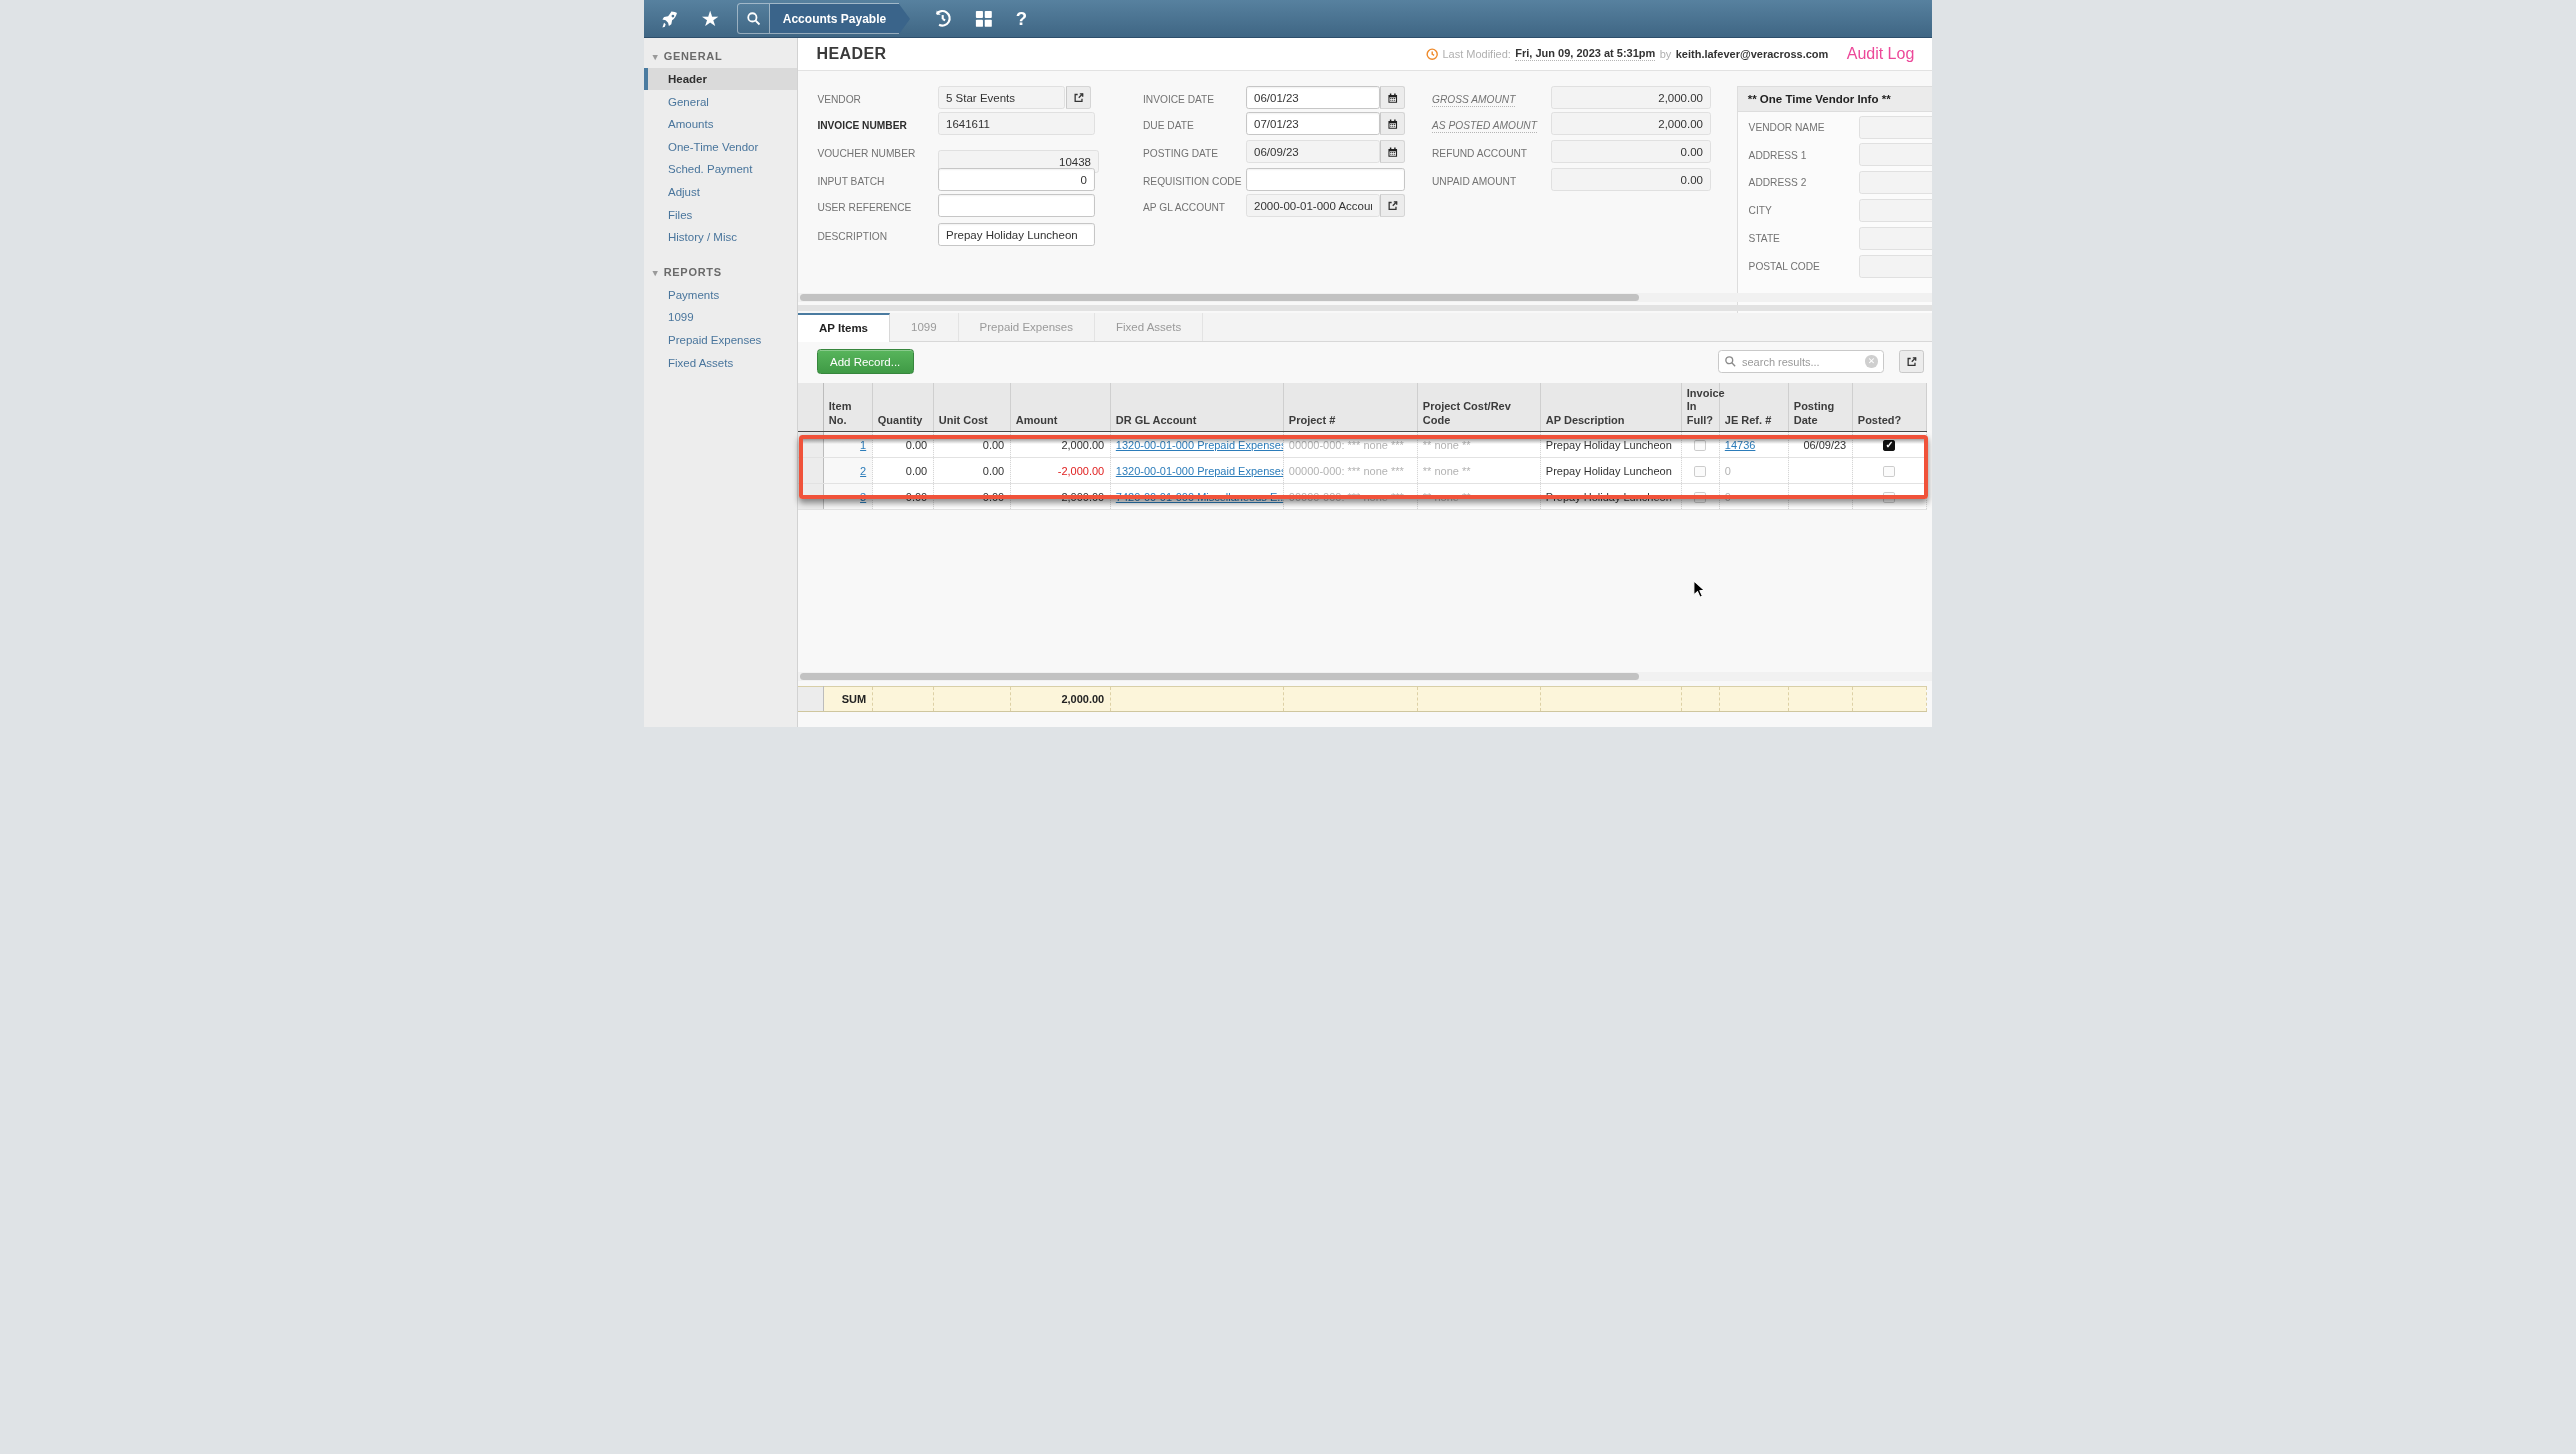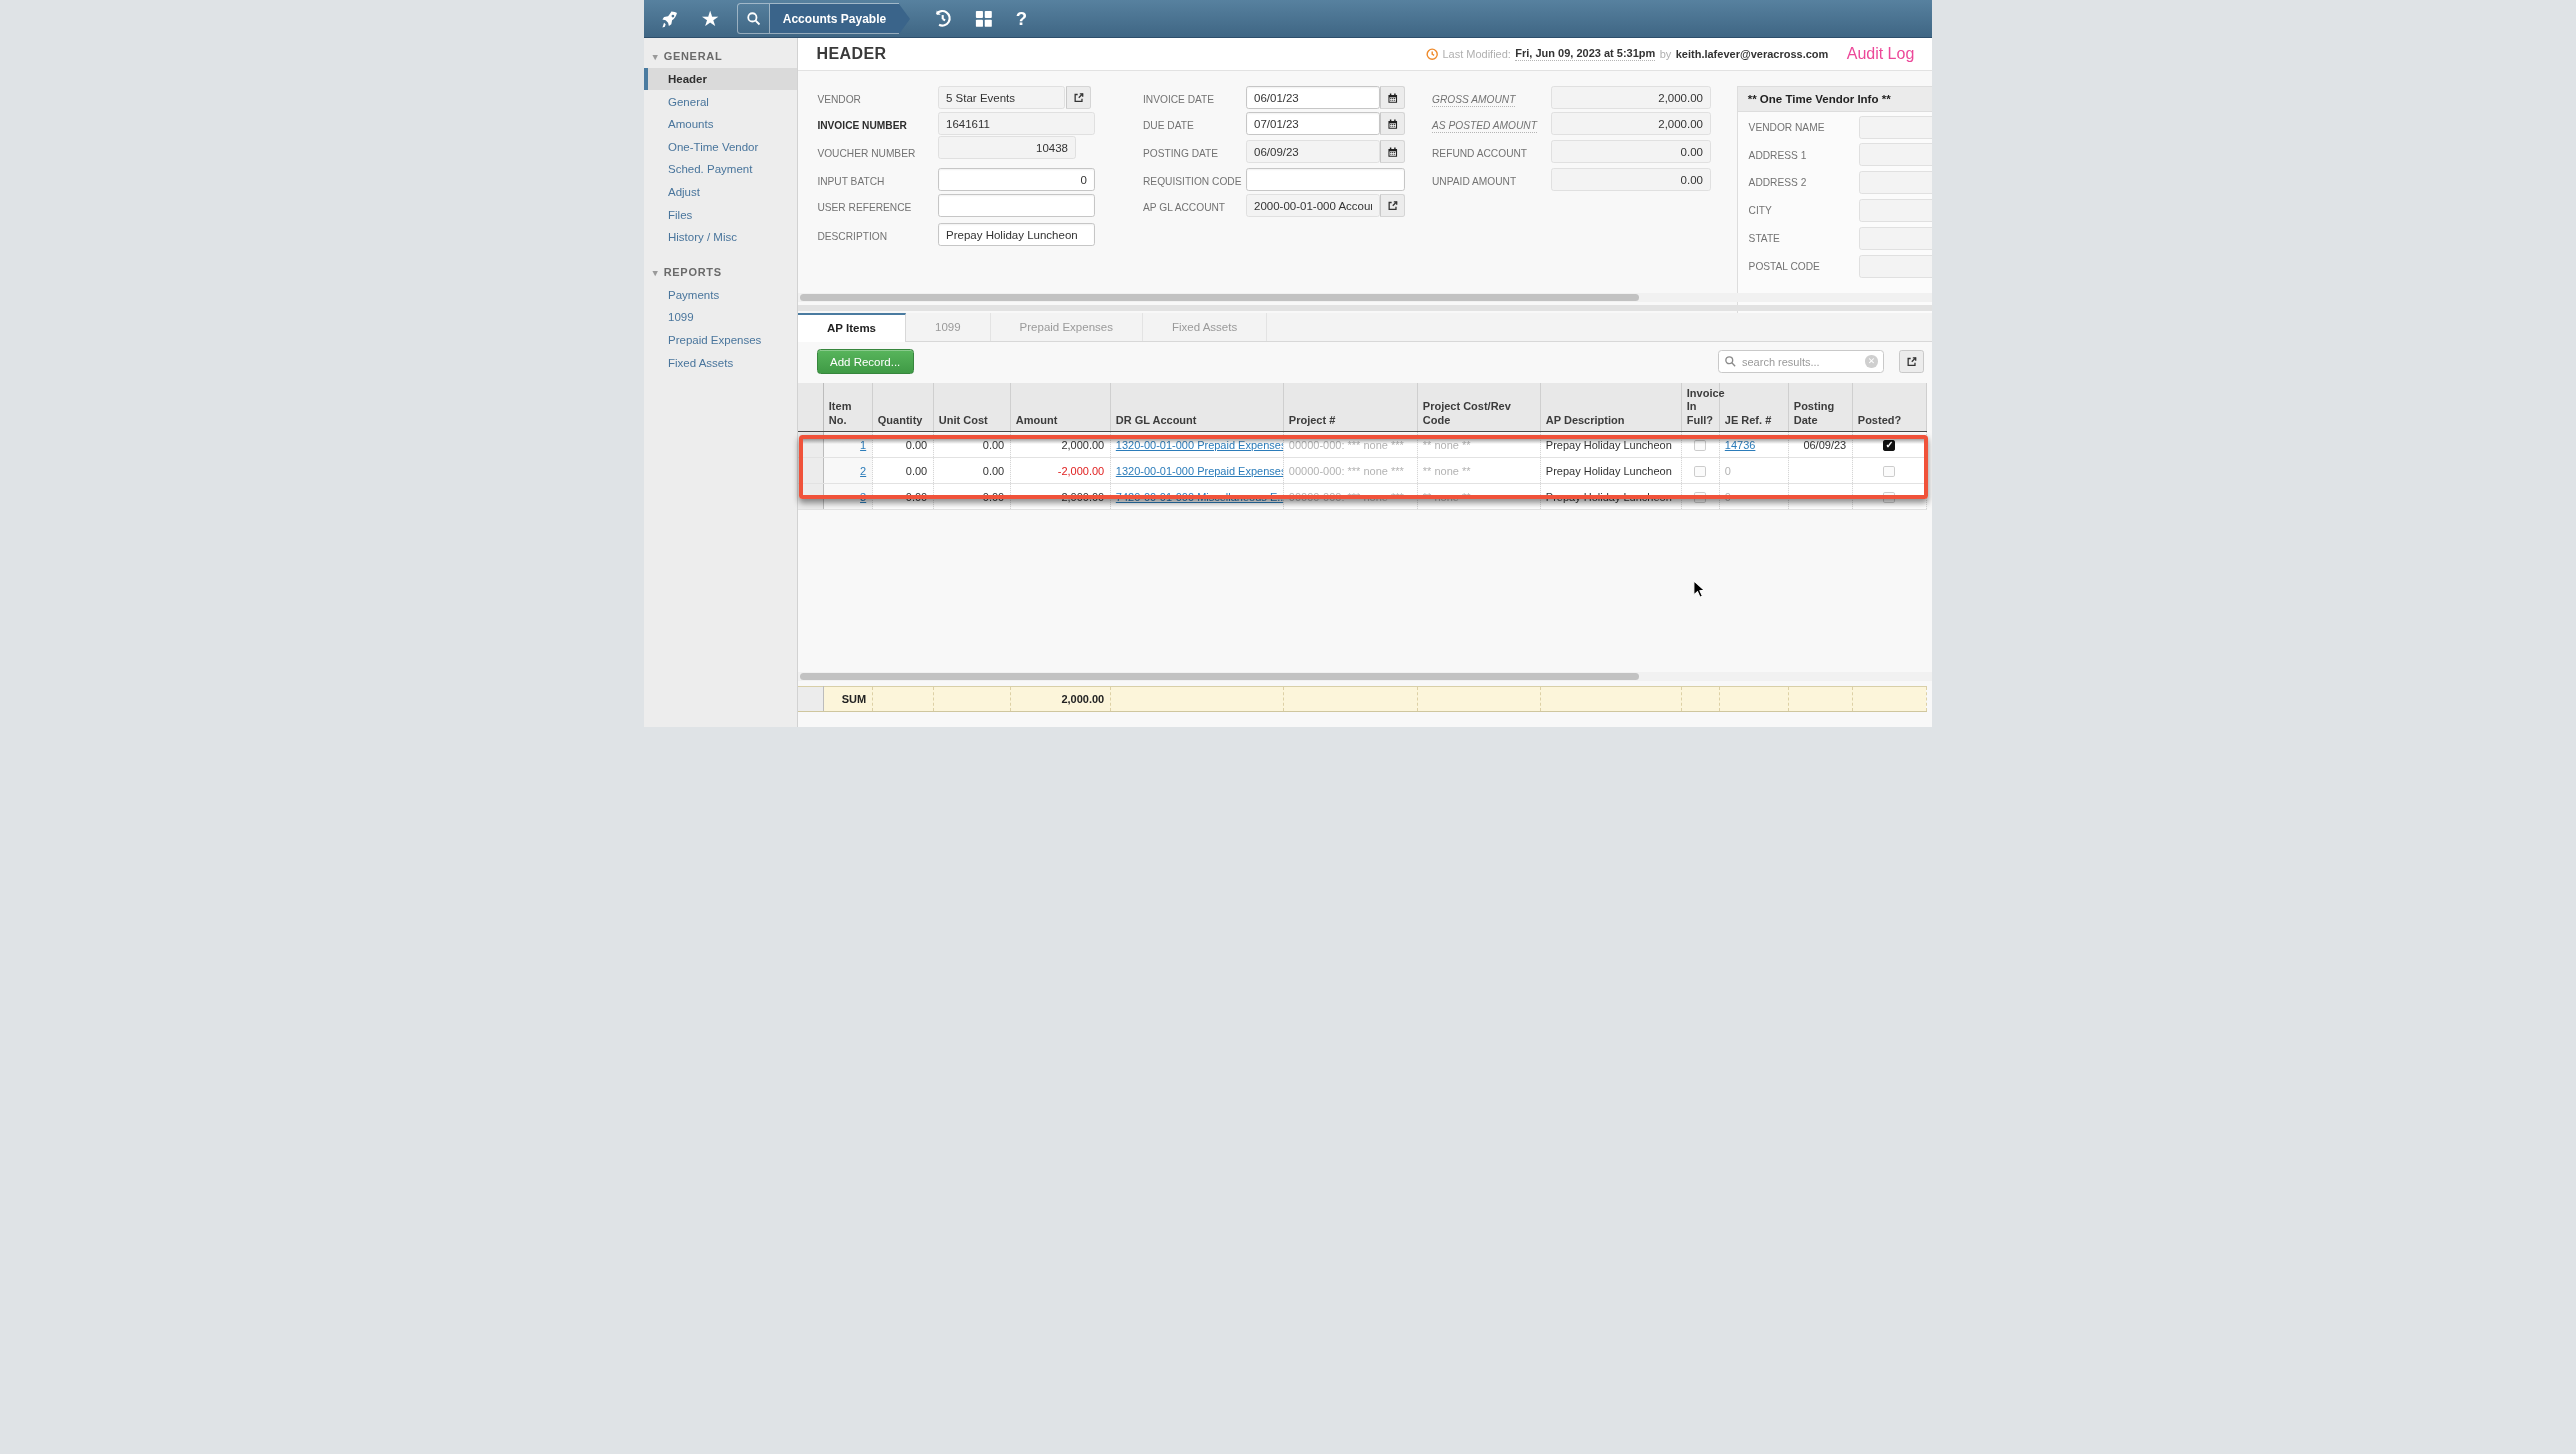--- a/index.html
+++ b/index.html
@@ -79,21 +79,21 @@
   .vrow .frm-label{left:10.6px;top:8px;}
   .vrow input{position:absolute;left:121px;top:1.8px;width:106px;}
 
   
   .hscroll{position:absolute;left:0;height:8.8px;width:1134px;background:#f1f1f1;}
   .hscroll .thumb{position:absolute;left:1.8px;top:0.9px;height:7px;width:839px;background:#c2c2c2;border-radius:3.5px;}
   .divider-band{position:absolute;left:0;width:1134px;height:6.2px;background:#e2e2e2;}
 
   
   .tabs{position:absolute;left:0;top:275px;width:1134px;height:29px;background:#f3f3f3;border-bottom:0.9px solid #d8d8d8;display:flex;align-items:stretch;}
-  .tab{display:flex;align-items:center;padding:0 29px;font-size:11.5px;color:#9a9a9a;cursor:pointer;border-right:0.9px solid #e3e3e3;}
+  .tab{display:flex;align-items:center;padding:0 21px;font-size:11.5px;color:#9a9a9a;cursor:pointer;border-right:0.9px solid #e3e3e3;}
   .tab.active{background:#fff;color:#222;font-weight:bold;border-top:2.7px solid var(--accent);border-right:0.9px solid #d8d8d8;margin-bottom:-0.9px;}
 
   
   .add-btn{position:absolute;left:18.6px;top:311px;height:25px;padding:0 12.4px;border:0.9px solid #37863d;border-radius:3.5px;
     background:linear-gradient(to bottom,#58b55c,#3f9a45);color:#fff;font-size:11.5px;display:flex;align-items:center;cursor:pointer;
     box-shadow:inset 0 0.9px 0 rgba(255,255,255,.3);}
   .search-box{position:absolute;left:920px;top:312px;width:166px;height:23px;background:#fff;border:0.9px solid #c9c9c9;border-radius:3.5px;
     display:flex;align-items:center;padding:0 5.3px;gap:5.3px;}
   .search-box input{flex:1;border:none;outline:none;font-family:"Liberation Sans",sans-serif;font-size:11px;color:#555;min-width:0;background:transparent;}
   .search-box input::placeholder{color:#9a9a9a;}
@@ -226,21 +226,21 @@
           <path d="M6.5 3.5H3v9.5h9.5V9.5"></path>
           <path d="M9.5 2.5H13.5V6.5"></path>
           <path d="M13.5 2.5L8 8"></path>
         </svg>
     </span>
 
     <span class="frm-label bold" style="left:19.4px;top:82px;">INVOICE NUMBER</span>
     <input class="fld ro" style="left: 140px; top: 74px; width: 157px;" readonly="" value="1641611">
 
     <span class="frm-label" style="left:19.4px;top:110px;">VOUCHER NUMBER</span>
-    <input class="fld ro num" style="left: 140px; top: 98px; width: 138px;" readonly="" value="10438">
+    <input class="fld ro num" style="left: 140px; top: 112px; width: 161px;" readonly="" value="10438">
 
     <span class="frm-label" style="left:19.4px;top:138px;">INPUT BATCH</span>
     <input class="fld ed num" style="left: 140px; top: 130px; width: 157px;" value="0">
 
     <span class="frm-label" style="left:19.4px;top:164px;">USER REFERENCE</span>
     <input class="fld ed" style="left: 140px; top: 156px; width: 157px;" value="">
 
     <span class="frm-label" style="left:19.4px;top:193px;">DESCRIPTION</span>
     <input class="fld ed" style="left: 140px; top: 185px; width: 157px;" value="Prepay Holiday Luncheon">
 

